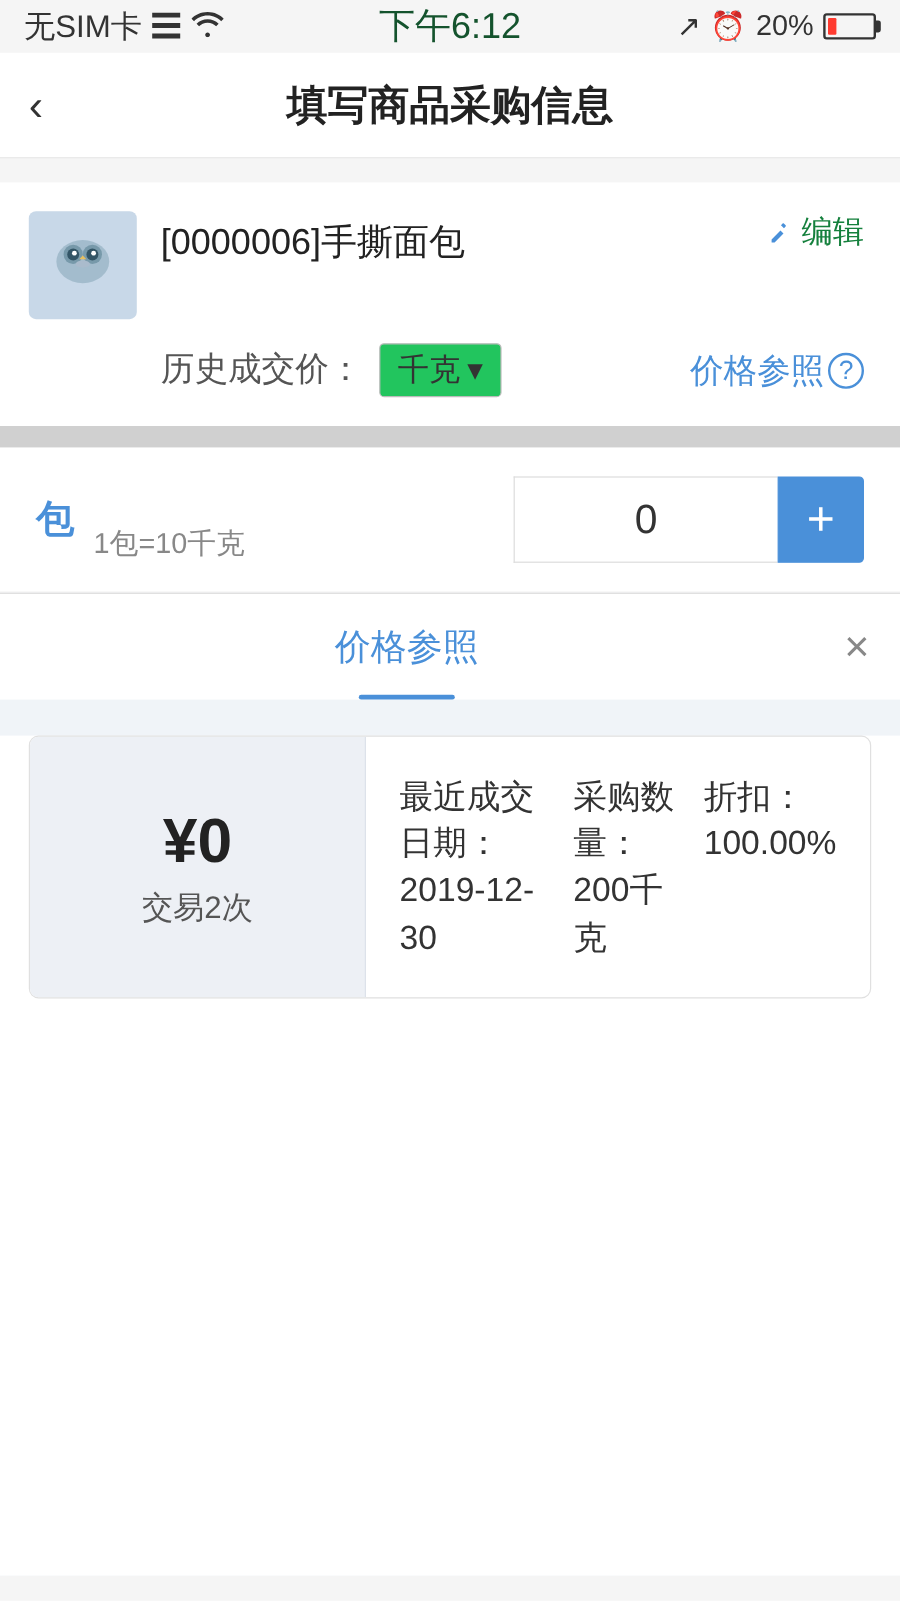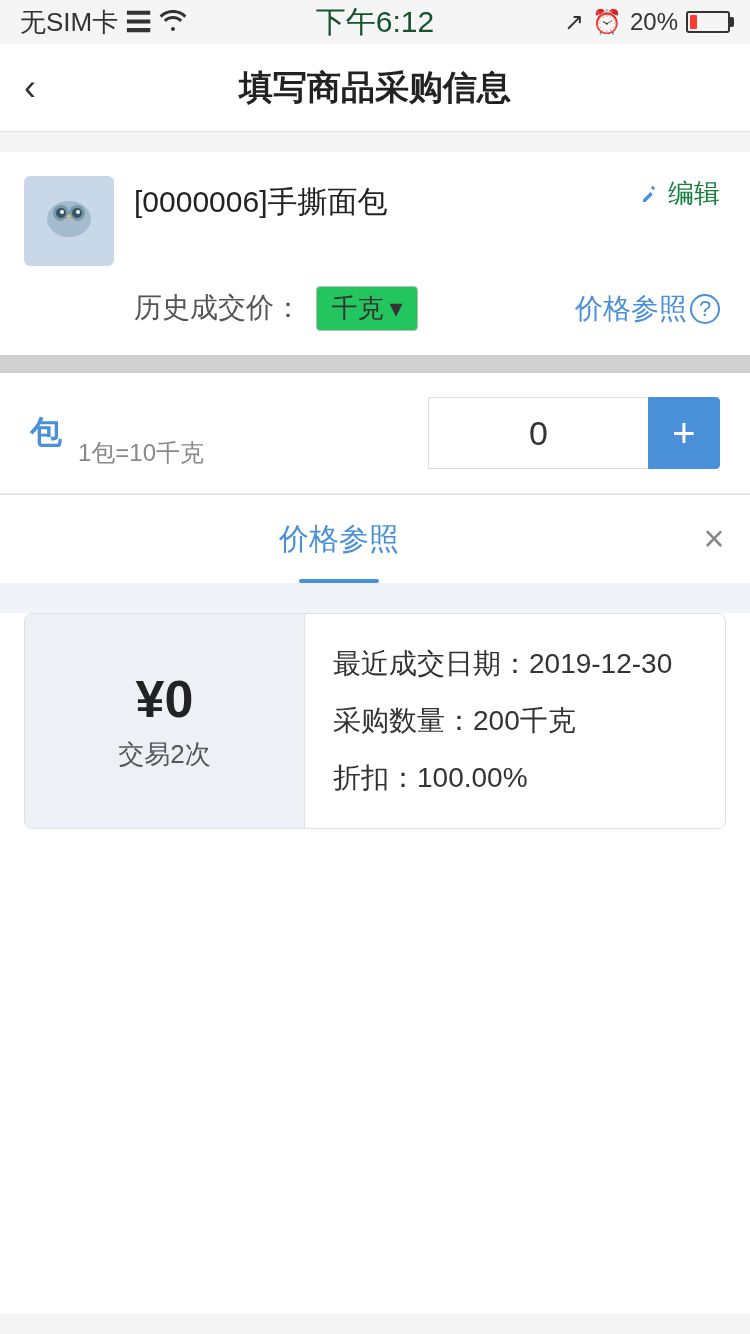--- a/index.html
+++ b/index.html
@@ -321,21 +321,21 @@
     }
     .history-trades {
       font-size: 26px;
       color: #555;
       margin-top: 8px;
     }
     .history-right {
       flex: 1;
       padding: 30px 28px;
       display: flex;
-      flex-direction: column;
+      flex-direction: row;
       gap: 18px;
       justify-content: center;
     }
     .history-detail-row {
       font-size: 28px;
       color: #333;
       line-height: 1.4;
     }
 
     

